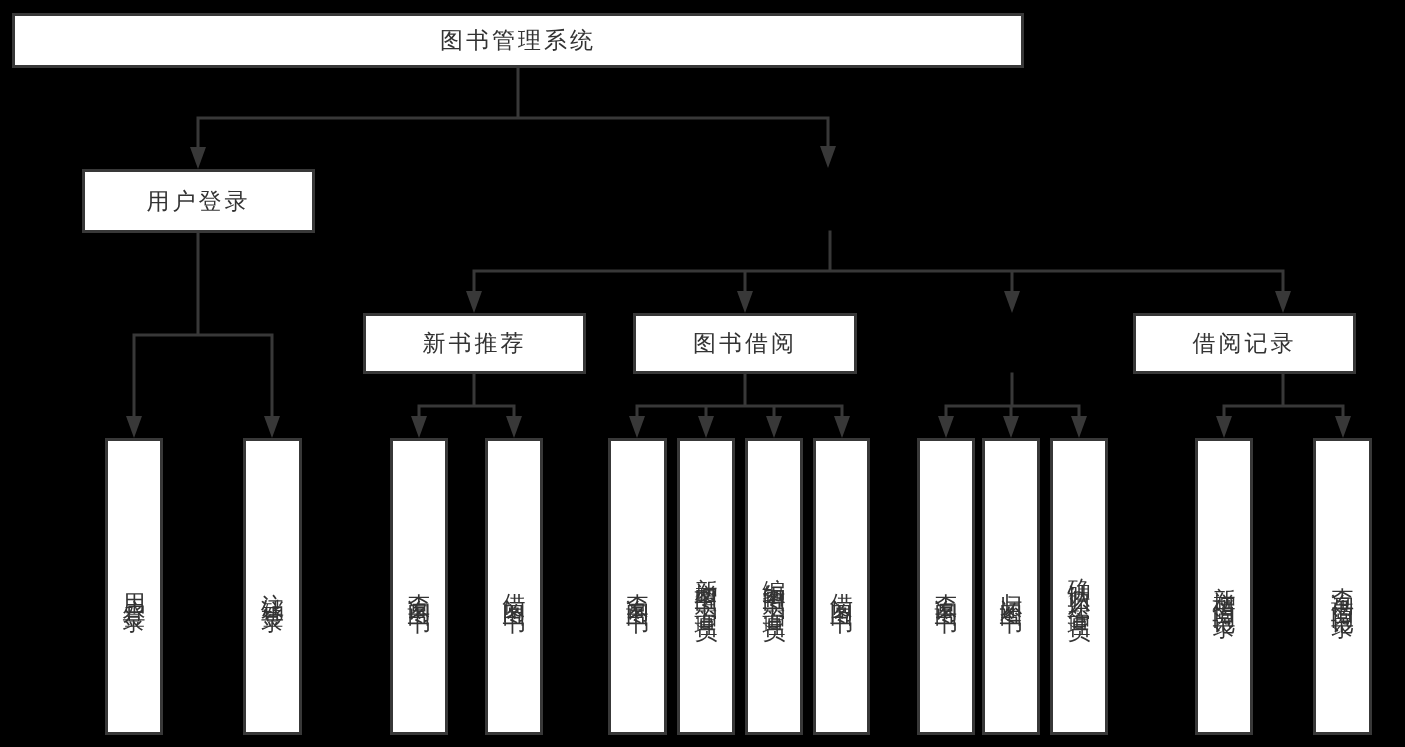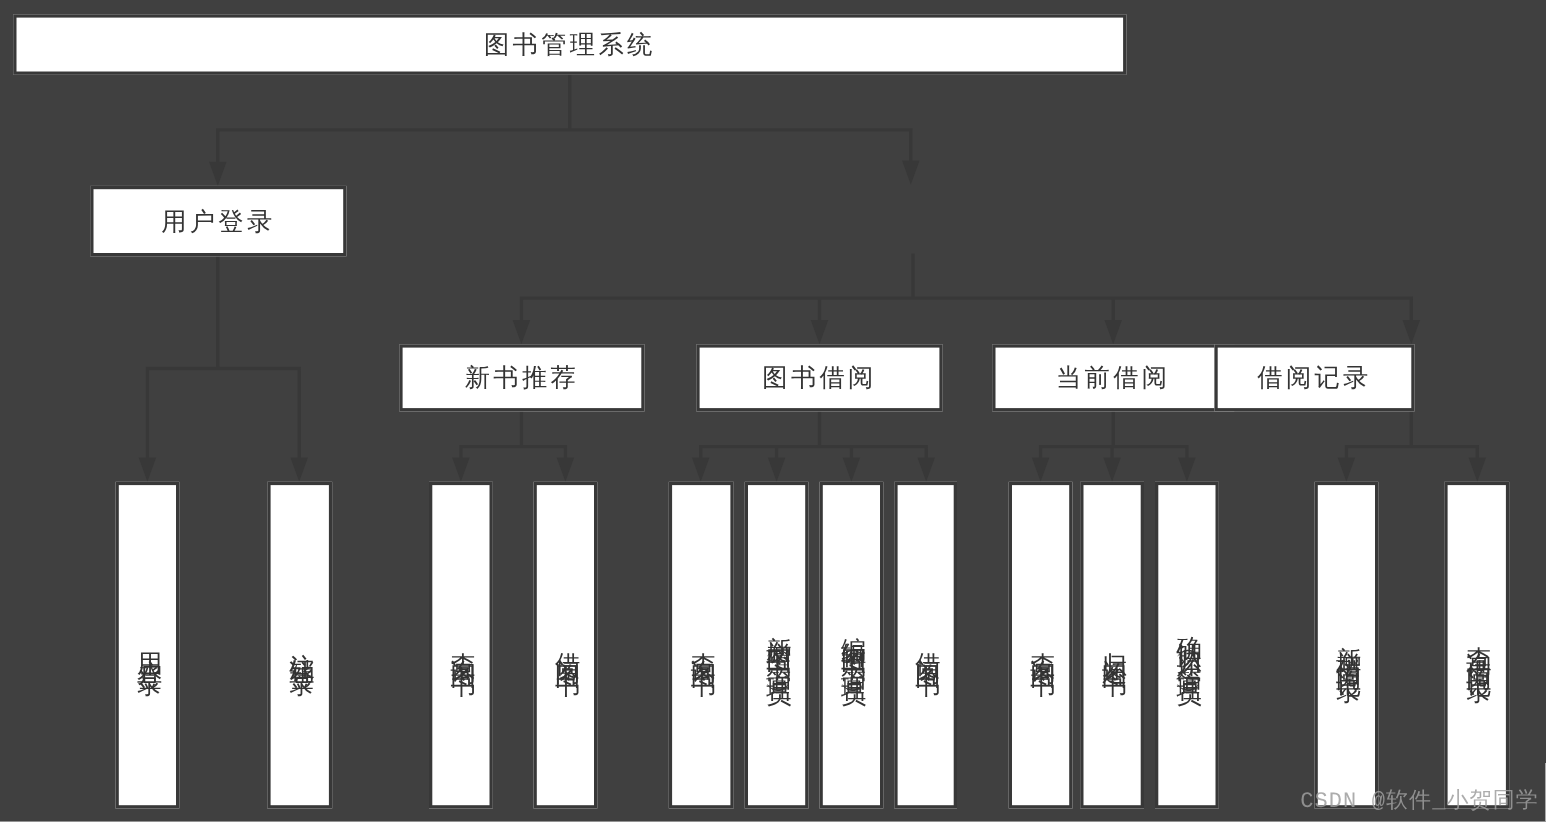--- a/index.html
+++ b/index.html
@@ -1,21 +1,21 @@
 <!DOCTYPE html>
 <html><head>
 <meta charset="utf-8">
 <style>
   html, body { margin: 0; padding: 0; background: #ffffff; }
   .canvas {
     position: relative;
     width: 1405px;
     height: 747px;
-    background: #404040;
-    font-family: Liberation Mono, monospace;
+    background: #000000;
+    font-family: Liberation Sans, sans-serif;
     overflow: hidden;
   }
   .connectors {
     position: absolute;
     left: 0; top: 0;
     width: 1405px; height: 747px;
     pointer-events: none;
   }
   .node {
     position: absolute;
@@ -93,36 +93,34 @@
       <polygon points="1335,416 1351,416 1343,438"></polygon>
     </g>
   </svg>
 
   <div class="node h" style="left:12px; top:13px; width:1012px; height:55px;">图书管理系统</div>
 
   <div class="node h" style="left:82px; top:169px; width:233px; height:64px;">用户登录</div>
 
   <div class="node h" style="left:363px; top:313px; width:223px; height:61px;">新书推荐</div>
   <div class="node h" style="left:633px; top:313px; width:224px; height:61px;text-align:right;">图书借阅</div>
-  <div class="node h" style="left:902px; top:313px; width:220px; height:61px;">当前借阅</div>
-  <div class="node h" style="left:1104px; top:313px; width:182px; height:61px;">借阅记录</div>
+  <div class="node h" style="left:1133px; top:313px; width:223px; height:61px;">借阅记录</div>
 
   <div class="node v" style="left:105px; top:438px; width:58px; height:297px;">用户登录</div>
   <div class="node v" style="left:243px; top:438px; width:59px; height:297px;">注销登录</div>
 
   <div class="node v" style="left:390px; top:438px; width:58px; height:297px;">查询图书</div>
   <div class="node v" style="left:485px; top:438px; width:58px; height:297px;">借阅图书</div>
 
   <div class="node v" style="left:608px; top:438px; width:59px; height:297px;">查询图书</div>
   <div class="node v" style="left:677px; top:438px; width:58px; height:297px;">新增图书（管理员）</div>
   <div class="node v" style="left:745px; top:438px; width:58px; height:297px;">编辑图书（管理员）</div>
   <div class="node v" style="left:813px; top:438px; width:57px; height:297px;">借阅图书</div>
 
   <div class="node v" style="left:917px; top:438px; width:58px; height:297px;">查询图书</div>
   <div class="node v" style="left:982px; top:438px; width:58px; height:297px;">归还图书</div>
   <div class="node v" style="left:1050px; top:438px; width:58px; height:297px;">确认归还（管理员）</div>
 
   <div class="node v" style="left:1195px; top:438px; width:58px; height:297px;">新增借阅记录</div>
   <div class="node v" style="left:1313px; top:438px; width:59px; height:297px;">查询借阅记录</div>
 
-  <div class="watermark">CSDN @软件_小贺同学</div>
 
 </div>
 
 </body></html>

